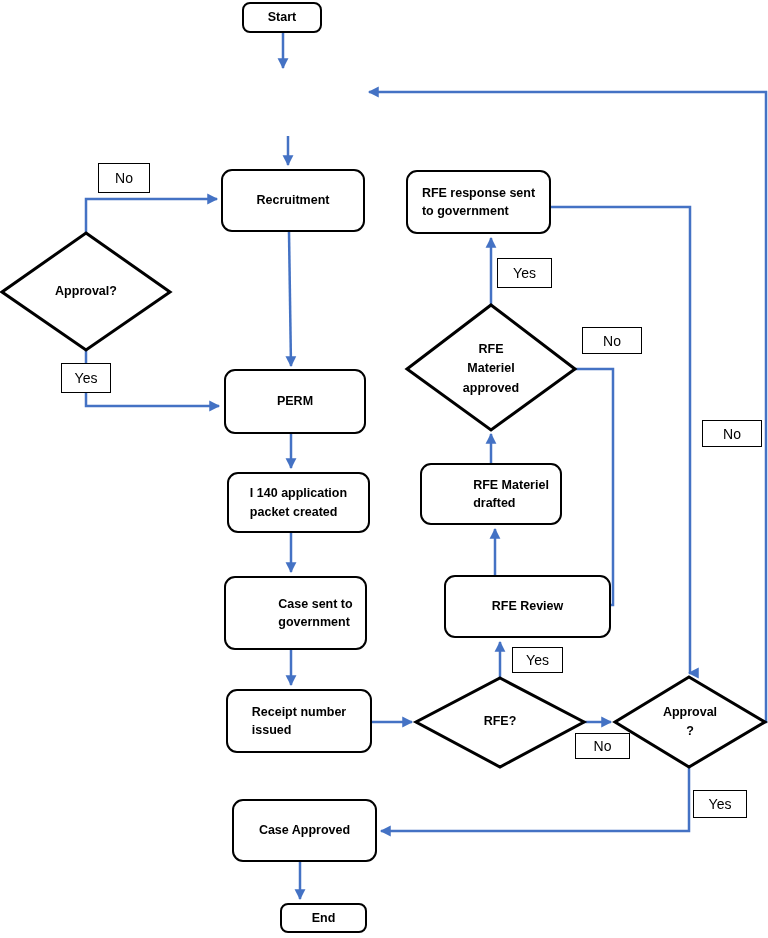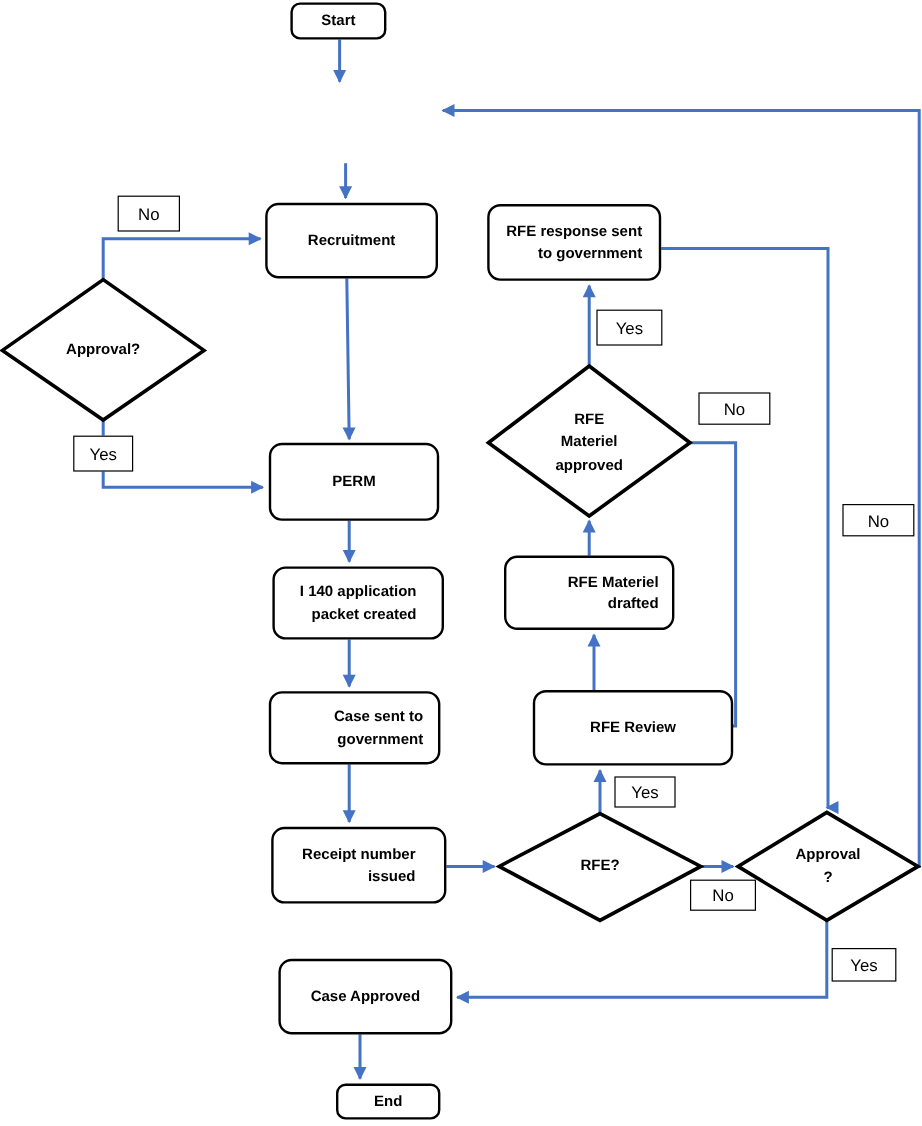--- a/index.html
+++ b/index.html
@@ -12,21 +12,21 @@
     color: #000;
     overflow: hidden;
   }
   #wires { position: absolute; left: 0; top: 0; width: 768px; height: 938px; }
   .node {
     position: absolute;
     box-sizing: border-box;
     display: flex;
     align-items: center;
     justify-content: center;
-    text-align: right;
+    text-align: left;
     white-space: pre-line;
     font-weight: bold;
     font-size: 12.5px;
     line-height: 1.45;
     border: 2.5px solid #000;
     border-radius: 11px;
     background: #fff;
   }
   .terminator { border-radius: 8px; }
   .diamond-label {
@@ -95,21 +95,21 @@
   <div class="node terminator" style="left:242px; top:2px; width:80px; height:31px;">Start</div>
 
 
   <div class="node" style="left:221px; top:169px; width:144px; height:63px;">Recruitment</div>
 
   <div class="node" style="left:224px; top:369px; width:142px; height:65px;">PERM</div>
 
   <div class="node" style="left:227px; top:472px; width:143px; height:61px;">I 140 application
 packet created</div>
 
-  <div class="node" style="left:224px; top:576px; width:143px; height:61px;padding-left:40px;">Case sent to
+  <div class="node" style="left:224px; top:576px; width:143px; height:74px;padding-left:40px;">Case sent to
 government</div>
 
   <div class="node" style="left:226px; top:689px; width:146px; height:64px;">Receipt number
 issued</div>
 
   <div class="node" style="left:406px; top:170px; width:145px; height:64px;">RFE response sent
 to government</div>
 
   <div class="node" style="left:420px; top:463px; width:142px; height:62px;padding-left:40px;">RFE Materiel
 drafted</div>

